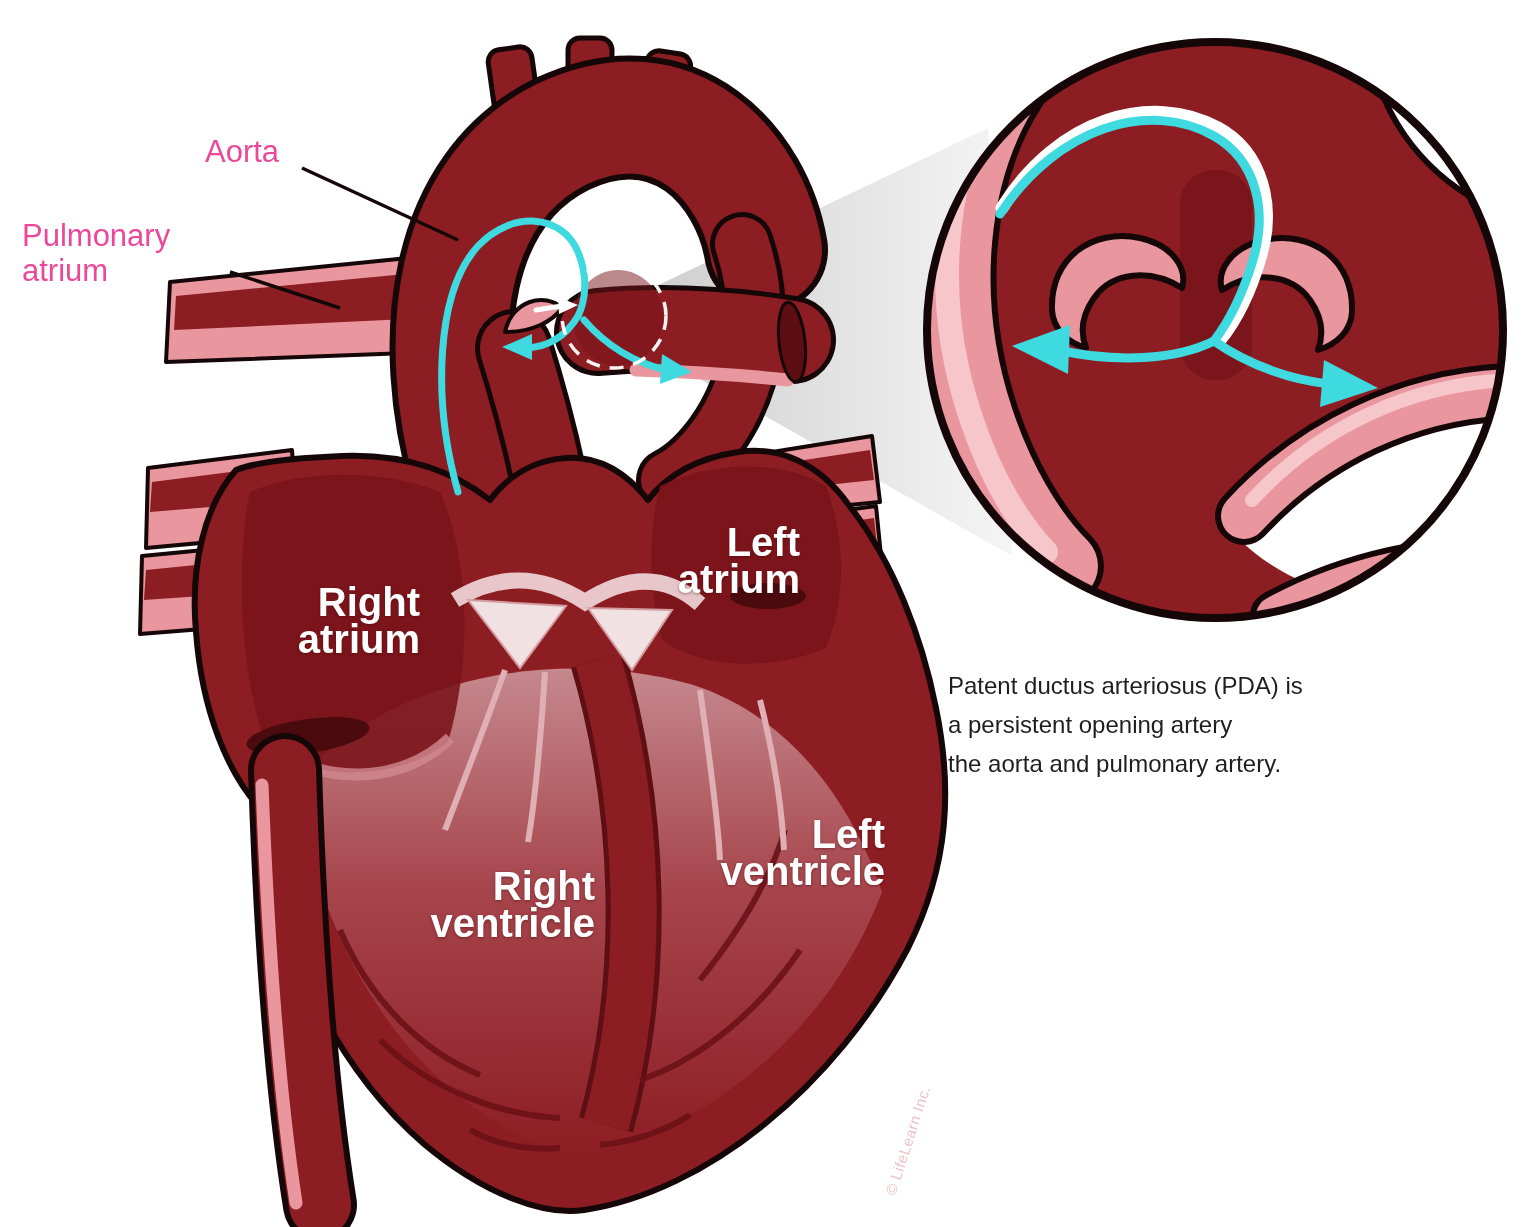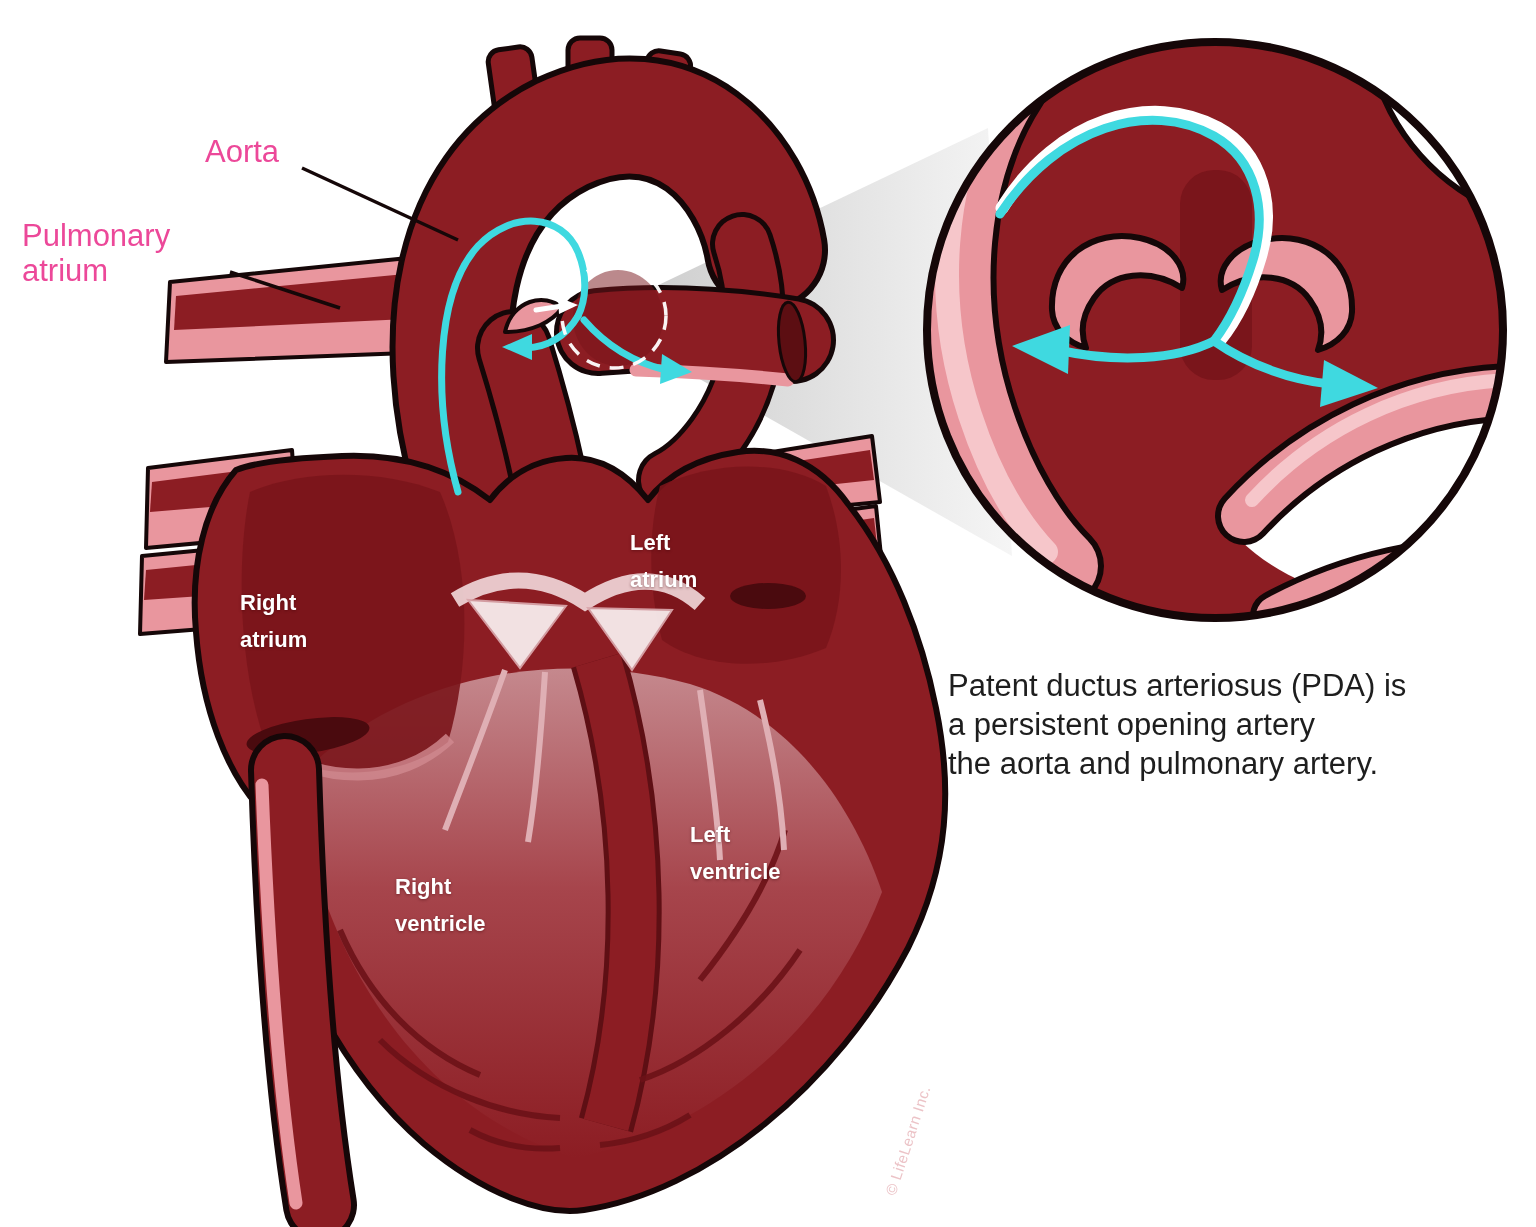--- a/index.html
+++ b/index.html
@@ -6,26 +6,26 @@
   body{
     width:1536px;height:1227px;position:relative;overflow:hidden;
     background:#ffffff;
     font-family:"Liberation Sans","DejaVu Sans",sans-serif;
   }
   .stage{position:absolute;inset:0;}
   svg{position:absolute;left:0;top:0;}
   .lbl{position:absolute;color:#222222;font-weight:500;}
   .lbl-dark{font-size:31px;line-height:35px;color:#ec4899;}
   .lbl-white{
-    color:#ffffff;font-size:22px;line-height:37px;font-weight:600;
-    text-align:left;text-shadow:0 1px 3px rgba(60,5,8,.45);
+    color:#ffffff;font-size:40px;line-height:37px;font-weight:600;
+    text-align:right;text-shadow:0 1px 3px rgba(60,5,8,.45);
   }
   .caption{
     position:absolute;left:948px;top:666px;width:560px;
-    font-size:31px;line-height:39px;font-weight:500;color:#1e1e1e;
+    font-size:24px;line-height:39px;font-weight:500;color:#1e1e1e;
   }
   .credit{
     position:absolute;left:882px;top:1192px;
     transform:rotate(-72deg);transform-origin:0 0;
     font-size:15px;color:#ecc3c7;font-weight:500;letter-spacing:.5px;
     white-space:nowrap;
   }
   .align-right{}
 </style>
 </head>

